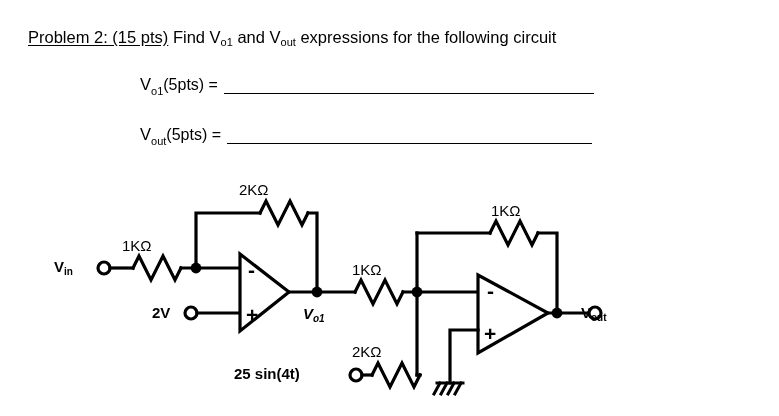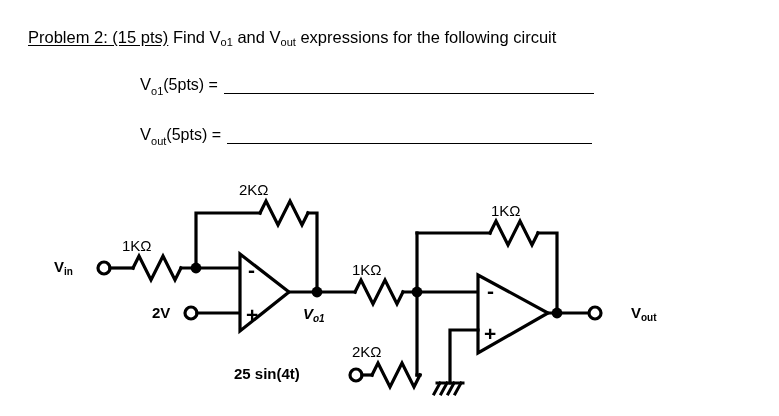--- a/index.html
+++ b/index.html
@@ -198,15 +198,15 @@
   <div class="clabel bold" style="left:303px; top:306px;font-style:italic;"><span>V</span><span class="sub">o1</span></div>
 
   <div class="clabel" style="left:352px; top:262px;">1KΩ</div>
 
   <div class="clabel" style="left:491px; top:203px;">1KΩ</div>
 
   <div class="clabel" style="left:352px; top:344px;">2KΩ</div>
 
   <div class="clabel bold" style="left:234px; top:366px;">25 sin(4t)</div>
 
-  <div class="clabel bold" style="left:631px; top:305px;"><span>V</span><span class="sub">out</span></div>
+  <div class="clabel bold" style="left:581px; top:305px;"><span>V</span><span class="sub">out</span></div>
 
 </div>
 
 </body></html>

